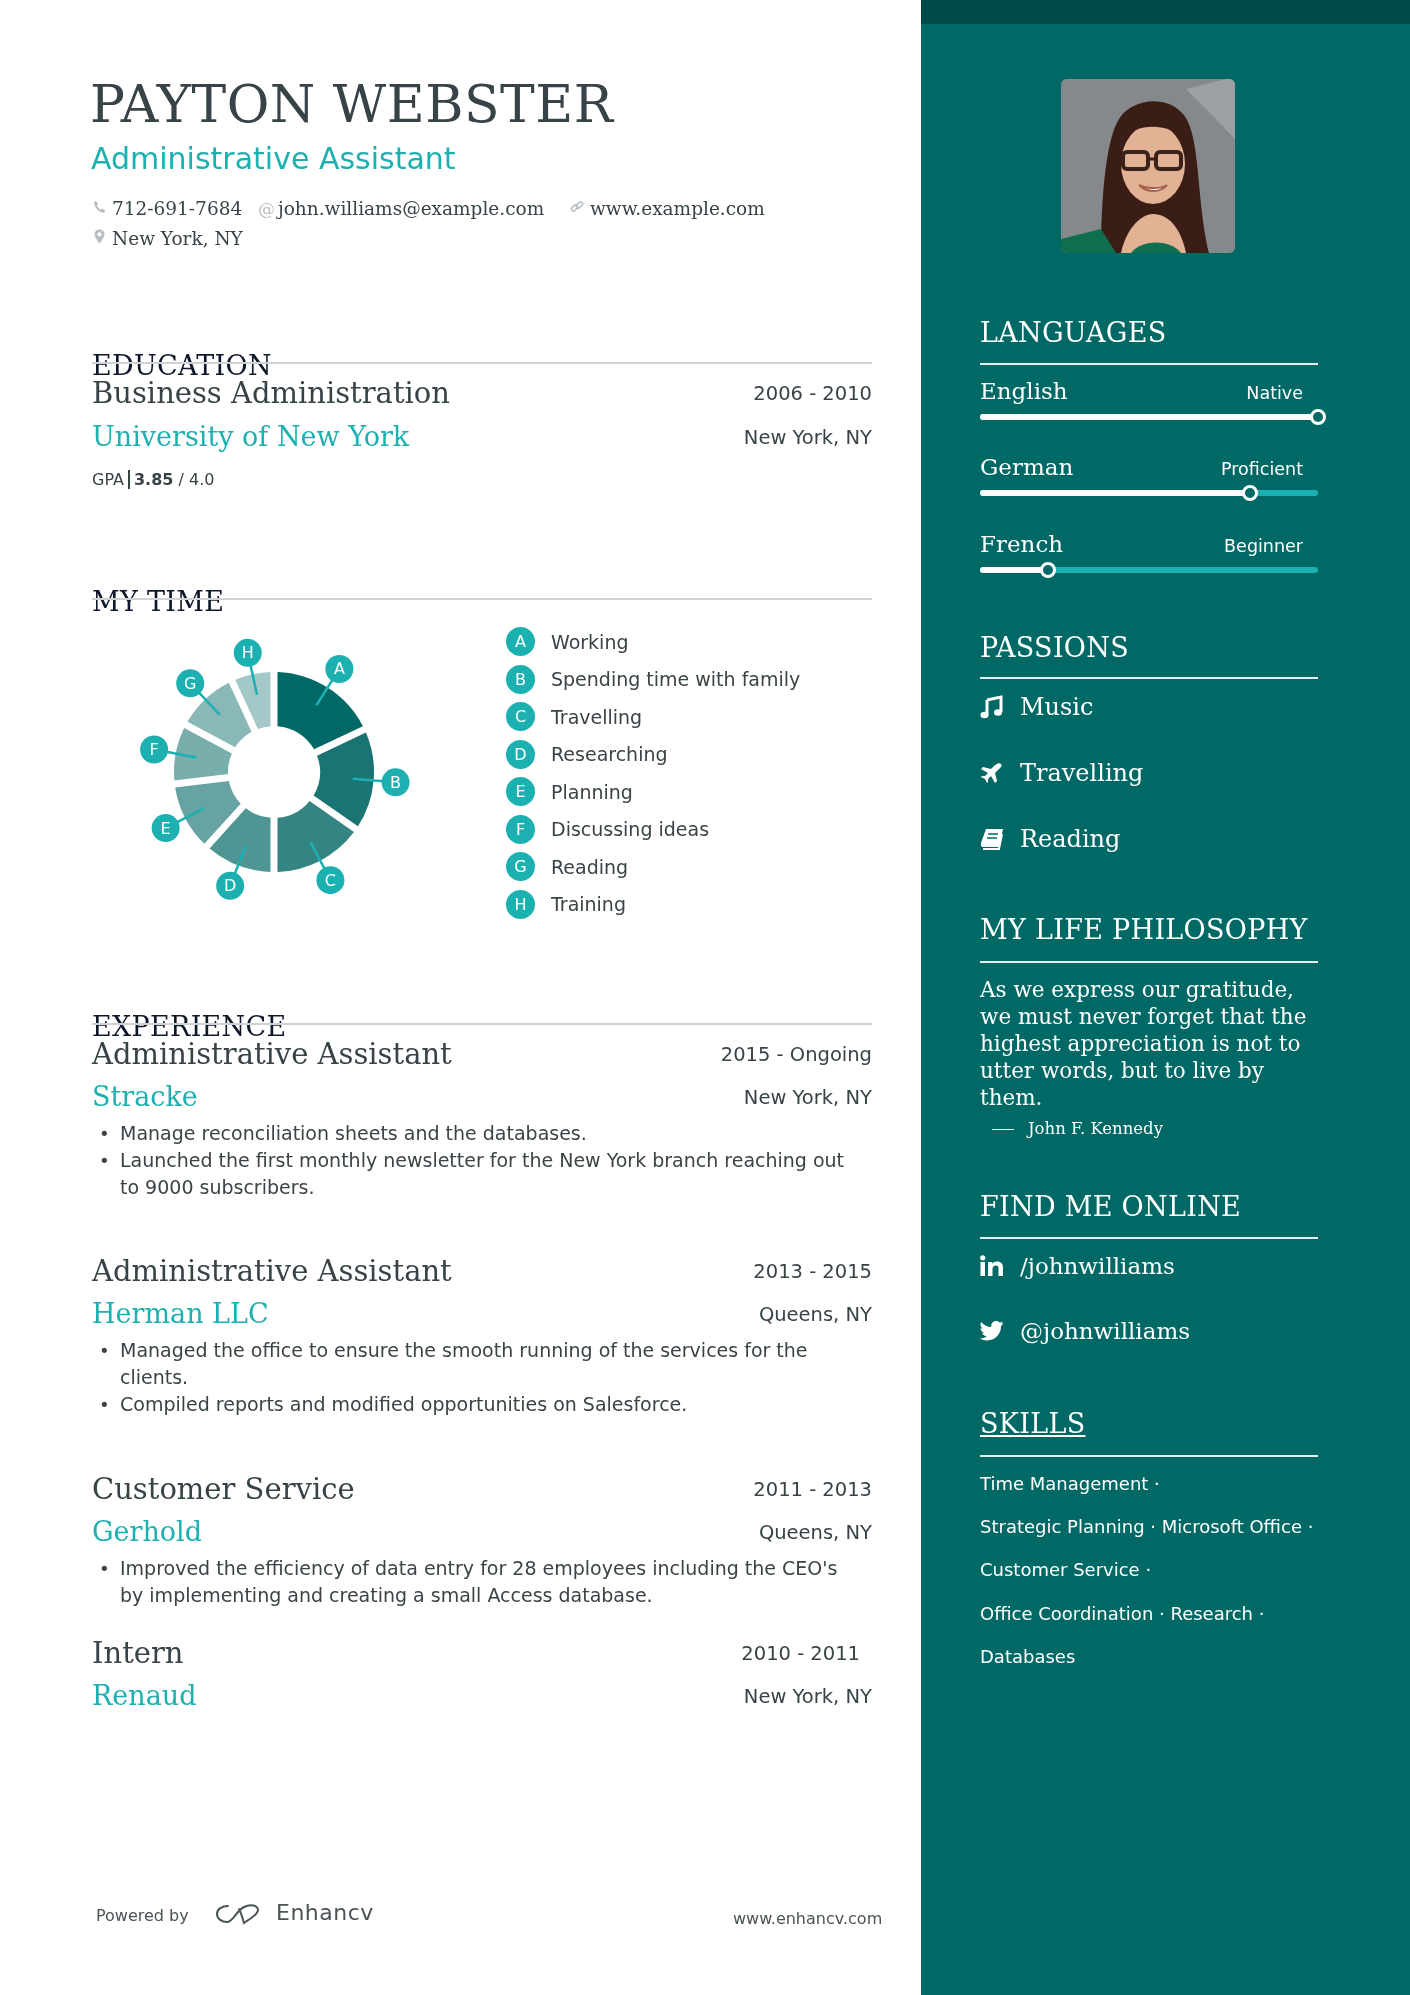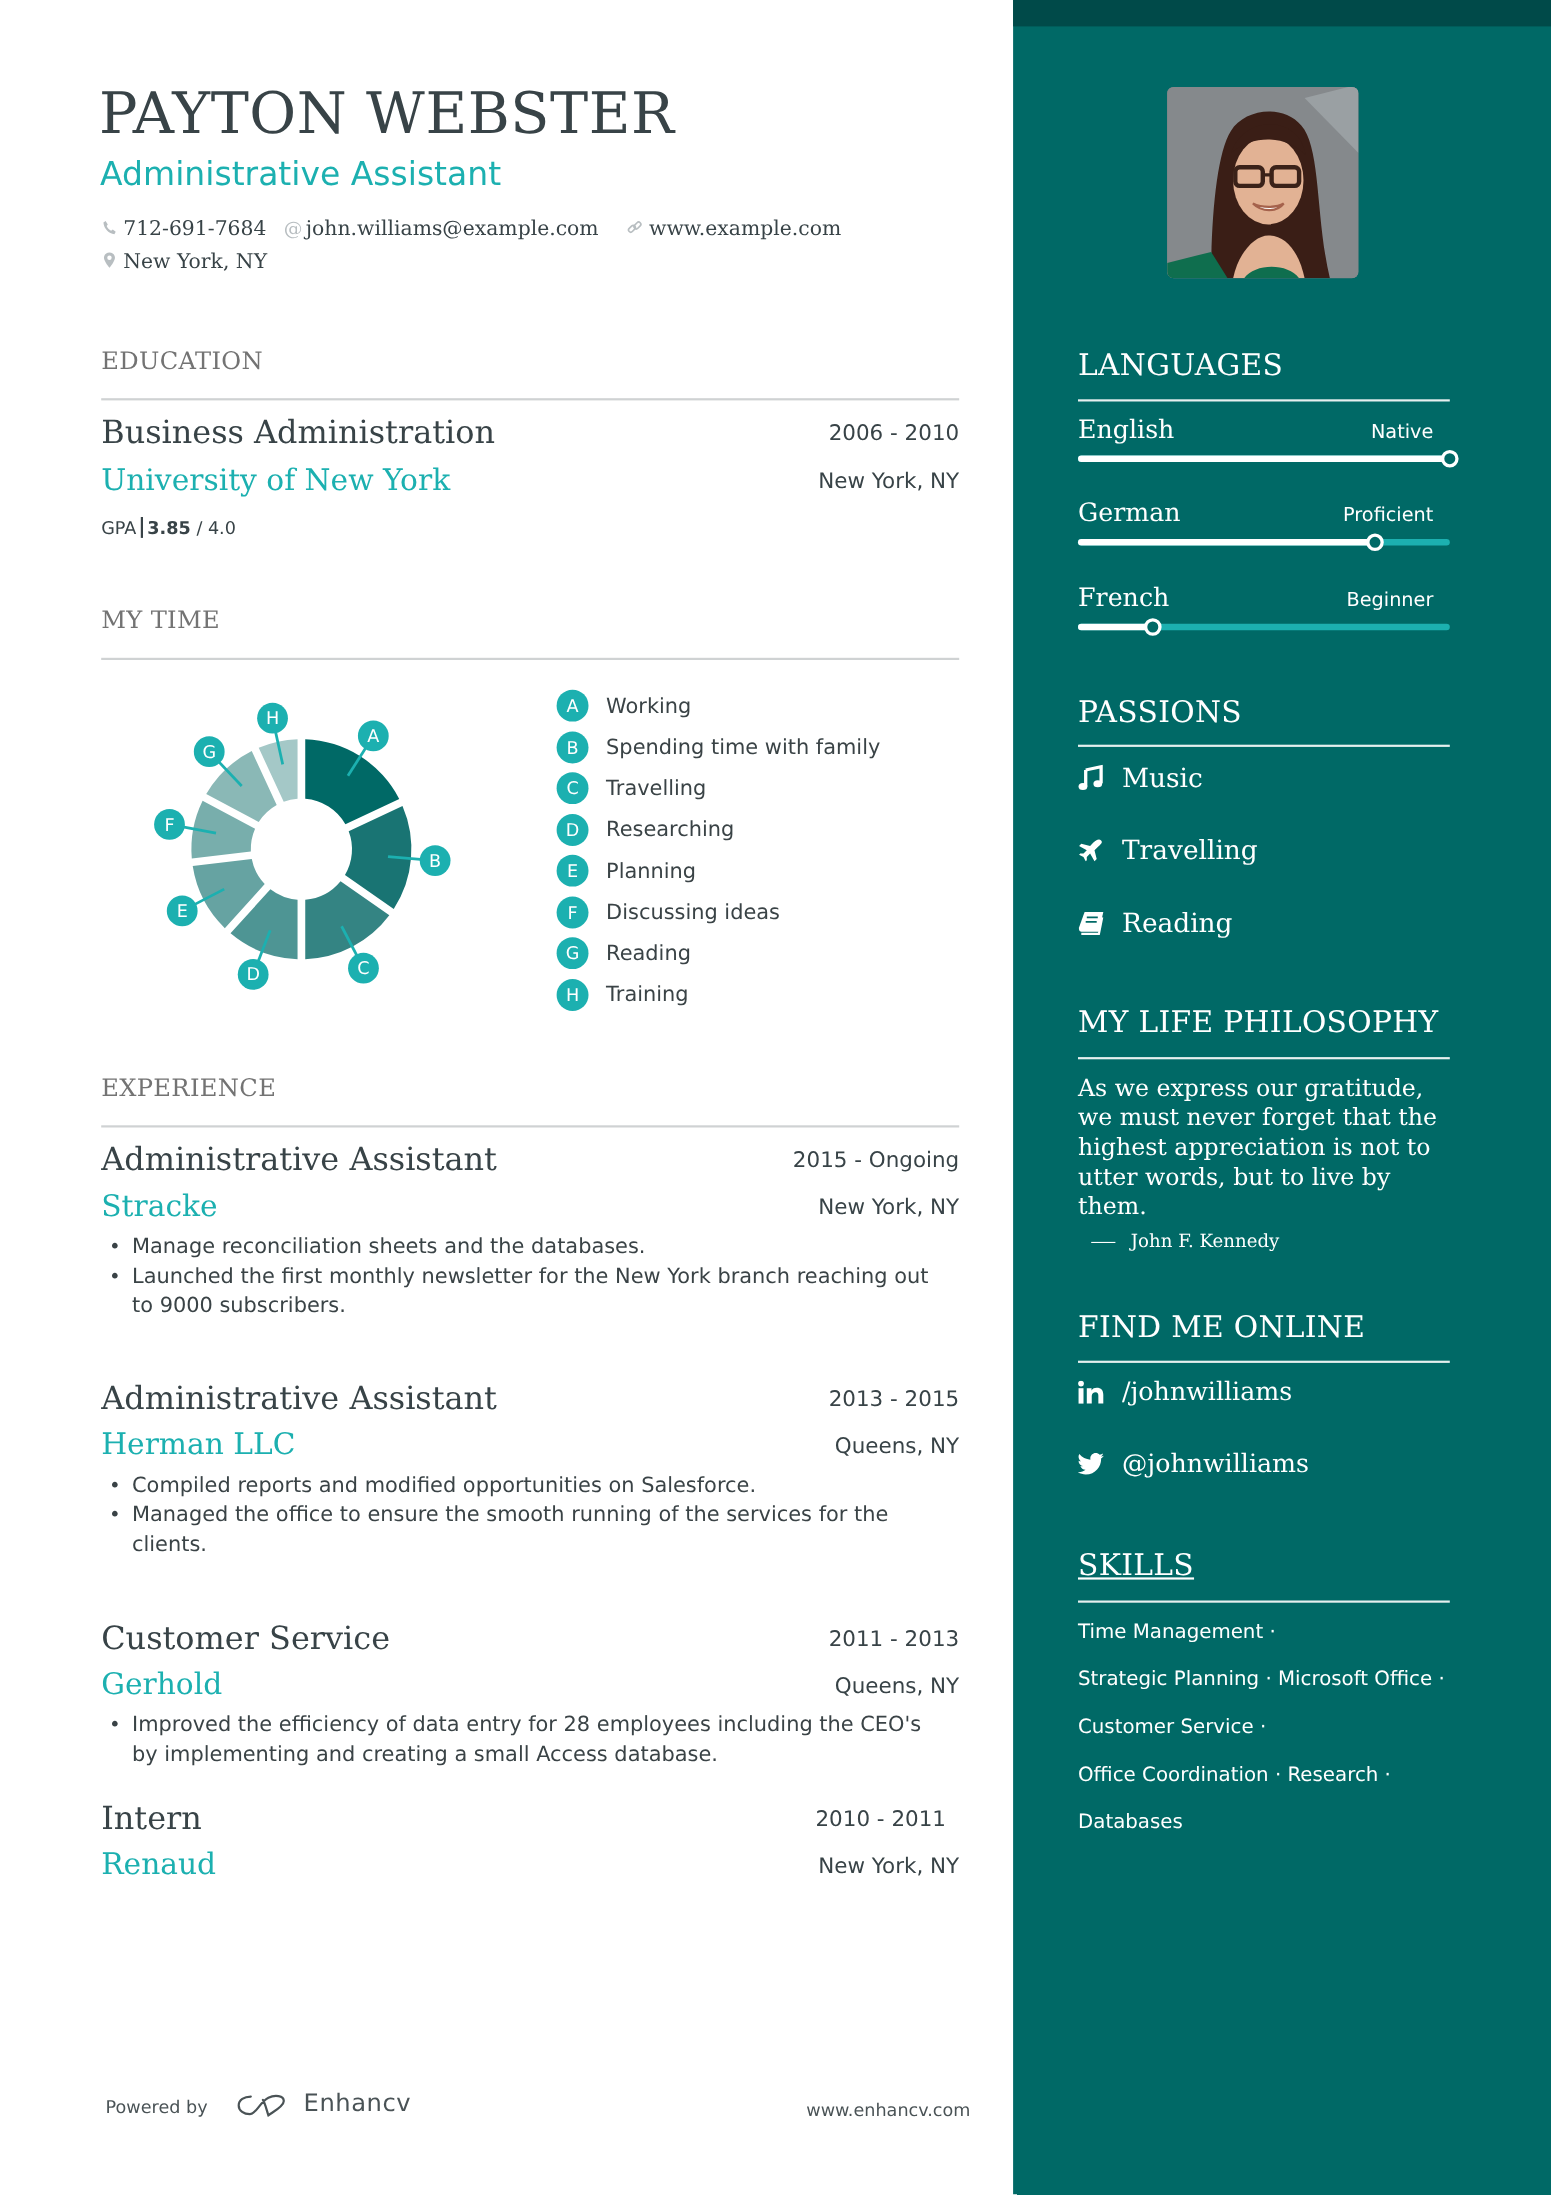--- a/index.html
+++ b/index.html
@@ -7,21 +7,21 @@
   body { position: relative; font-family: "Liberation Sans", sans-serif; color: #384347; }
   .abs { position: absolute; white-space: nowrap; }
   .serif { font-family: "DejaVu Serif", "Liberation Serif", serif; }
   .sans { font-family: "DejaVu Sans", "Liberation Sans", sans-serif; }
 
   
   #name { left: 90px; top: 74px; font-size: 52px; letter-spacing: 0.5px; color: #384347; font-weight: normal; }
   #role { left: 91px; top: 141px; font-size: 30px; color: #1cb0b0; }
   .contact { font-size: 18.5px; color: #384347; display: flex; align-items: center; }
   .contact .ic { color: #b8bec1; font-size: 15px; margin-right: 6px; width: 14px; display: inline-block; text-align: center; }
-  .section-h { font-size: 22px; color: #737373; letter-spacing: 0.3px; }
+  .section-h { font-size: 27px; color: #0f172a; letter-spacing: 0.3px; margin-top: 34px; }
   .rule { position: absolute; height: 2px; background: #cfd2d3; }
   .entry-title { font-size: 29px; color: #384347; }
   .entry-sub { font-size: 27px; color: #1cb0b0; }
   .entry-meta { font-size: 19.5px; color: #384347; text-align: right; }
   .gpa { font-size: 16px; color: #384347; }
   .gpa b { font-weight: bold; }
   .gpa .bar { display:inline-block; width:2px; height:19px; background:#384347; vertical-align: -4px; margin: 0 4px; }
   ul.bullets { position: absolute; list-style: none; font-size: 19px; line-height: 27px; color: #3a4346; width: 760px; white-space: normal; }
   ul.bullets li { position: relative; padding-left: 28px; }
   ul.bullets li::before { content: "•"; position: absolute; left: 7px; top: 0; color: #3a4346; font-size: 18px; }
@@ -194,22 +194,22 @@
       <li>Launched the first monthly newsletter for the New York branch reaching out to 9000 subscribers.</li>
     </ul>
   </div>
 
   <div>
     <div class="abs entry-title serif" style="left:92px; top:1254px;">Administrative Assistant</div>
     <div class="abs entry-meta sans" style="right:538px; top:1260px;">2013 - 2015</div>
     <div class="abs entry-sub serif" style="left:92px; top:1298px;">Herman LLC</div>
     <div class="abs entry-meta sans" style="right:538px; top:1303px;">Queens, NY</div>
     <ul class="bullets sans" style="left:92px; top:1337px;">
+      <li>Managed the office to ensure the smooth running of the services for the clients.</li>
       <li>Compiled reports and modified opportunities on Salesforce.</li>
-      <li>Managed the office to ensure the smooth running of the services for the clients.</li>
     </ul>
   </div>
 
   <div>
     <div class="abs entry-title serif" style="left:92px; top:1472px;">Customer Service</div>
     <div class="abs entry-meta sans" style="right:538px; top:1478px;">2011 - 2013</div>
     <div class="abs entry-sub serif" style="left:92px; top:1516px;">Gerhold</div>
     <div class="abs entry-meta sans" style="right:538px; top:1521px;">Queens, NY</div>
     <ul class="bullets sans" style="left:92px; top:1555px;">
       <li>Improved the efficiency of data entry for 28 employees including the CEO's by implementing and creating a small Access database.</li>

